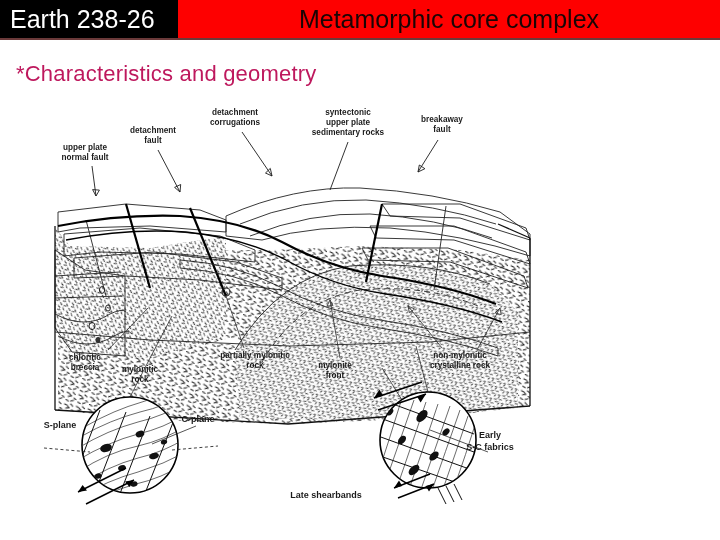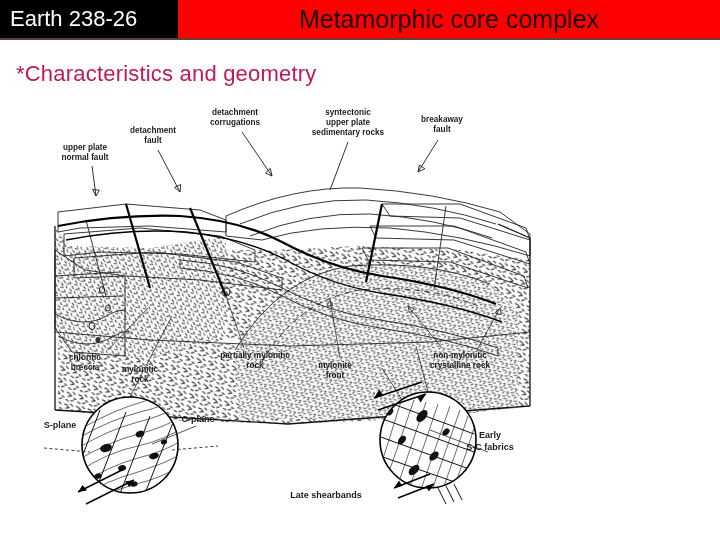--- a/index.html
+++ b/index.html
@@ -31,21 +31,21 @@
     left: 0;
     top: 0;
     width: 178px;
     height: 38px;
     background: #000000;
   }
   #header-code-text {
     position: absolute;
     left: 10px;
     top: 4px;
-    font-size: 22px;
+    font-size: 25px;
     line-height: 30px;
     color: #ffffff;
     font-family: "Liberation Sans", sans-serif;
     white-space: nowrap;
   }
   #header-title {
     position: absolute;
     left: 178px;
     top: 0;
     width: 542px;

